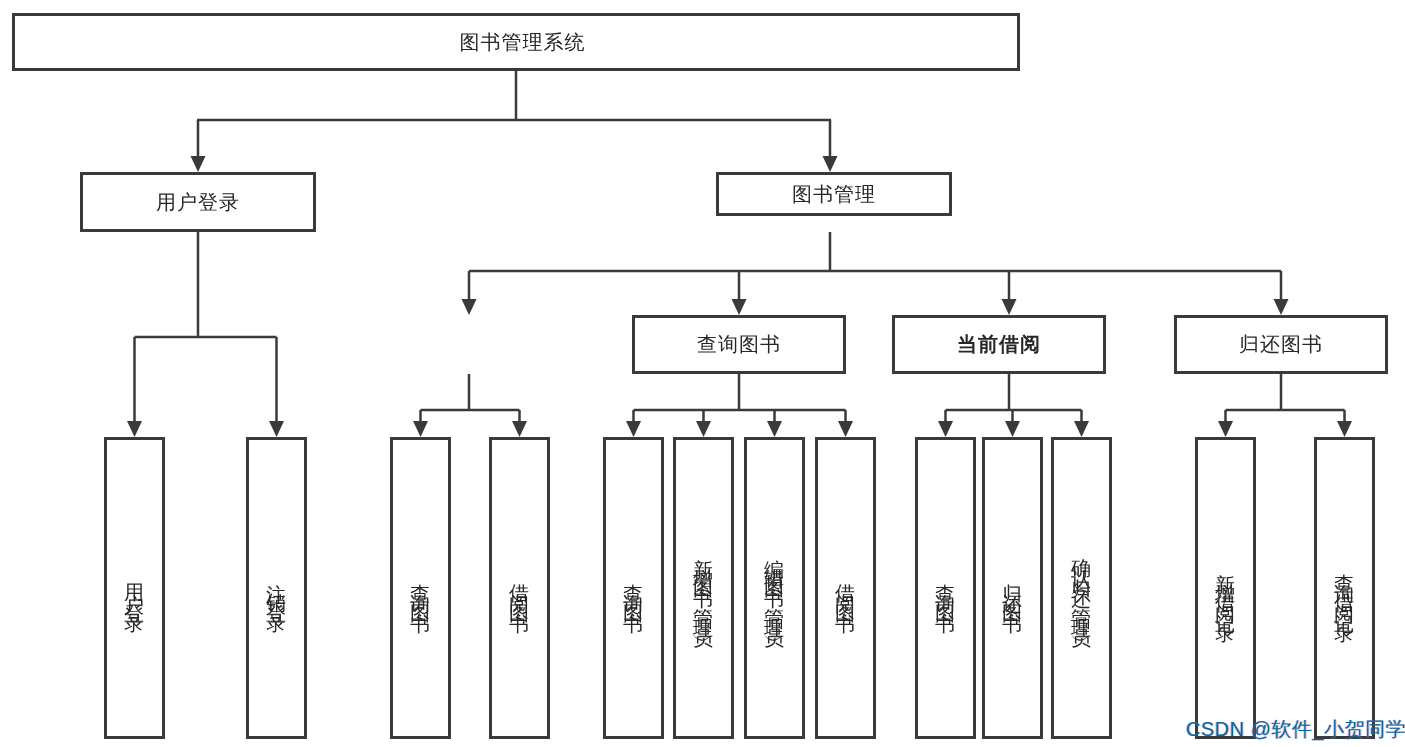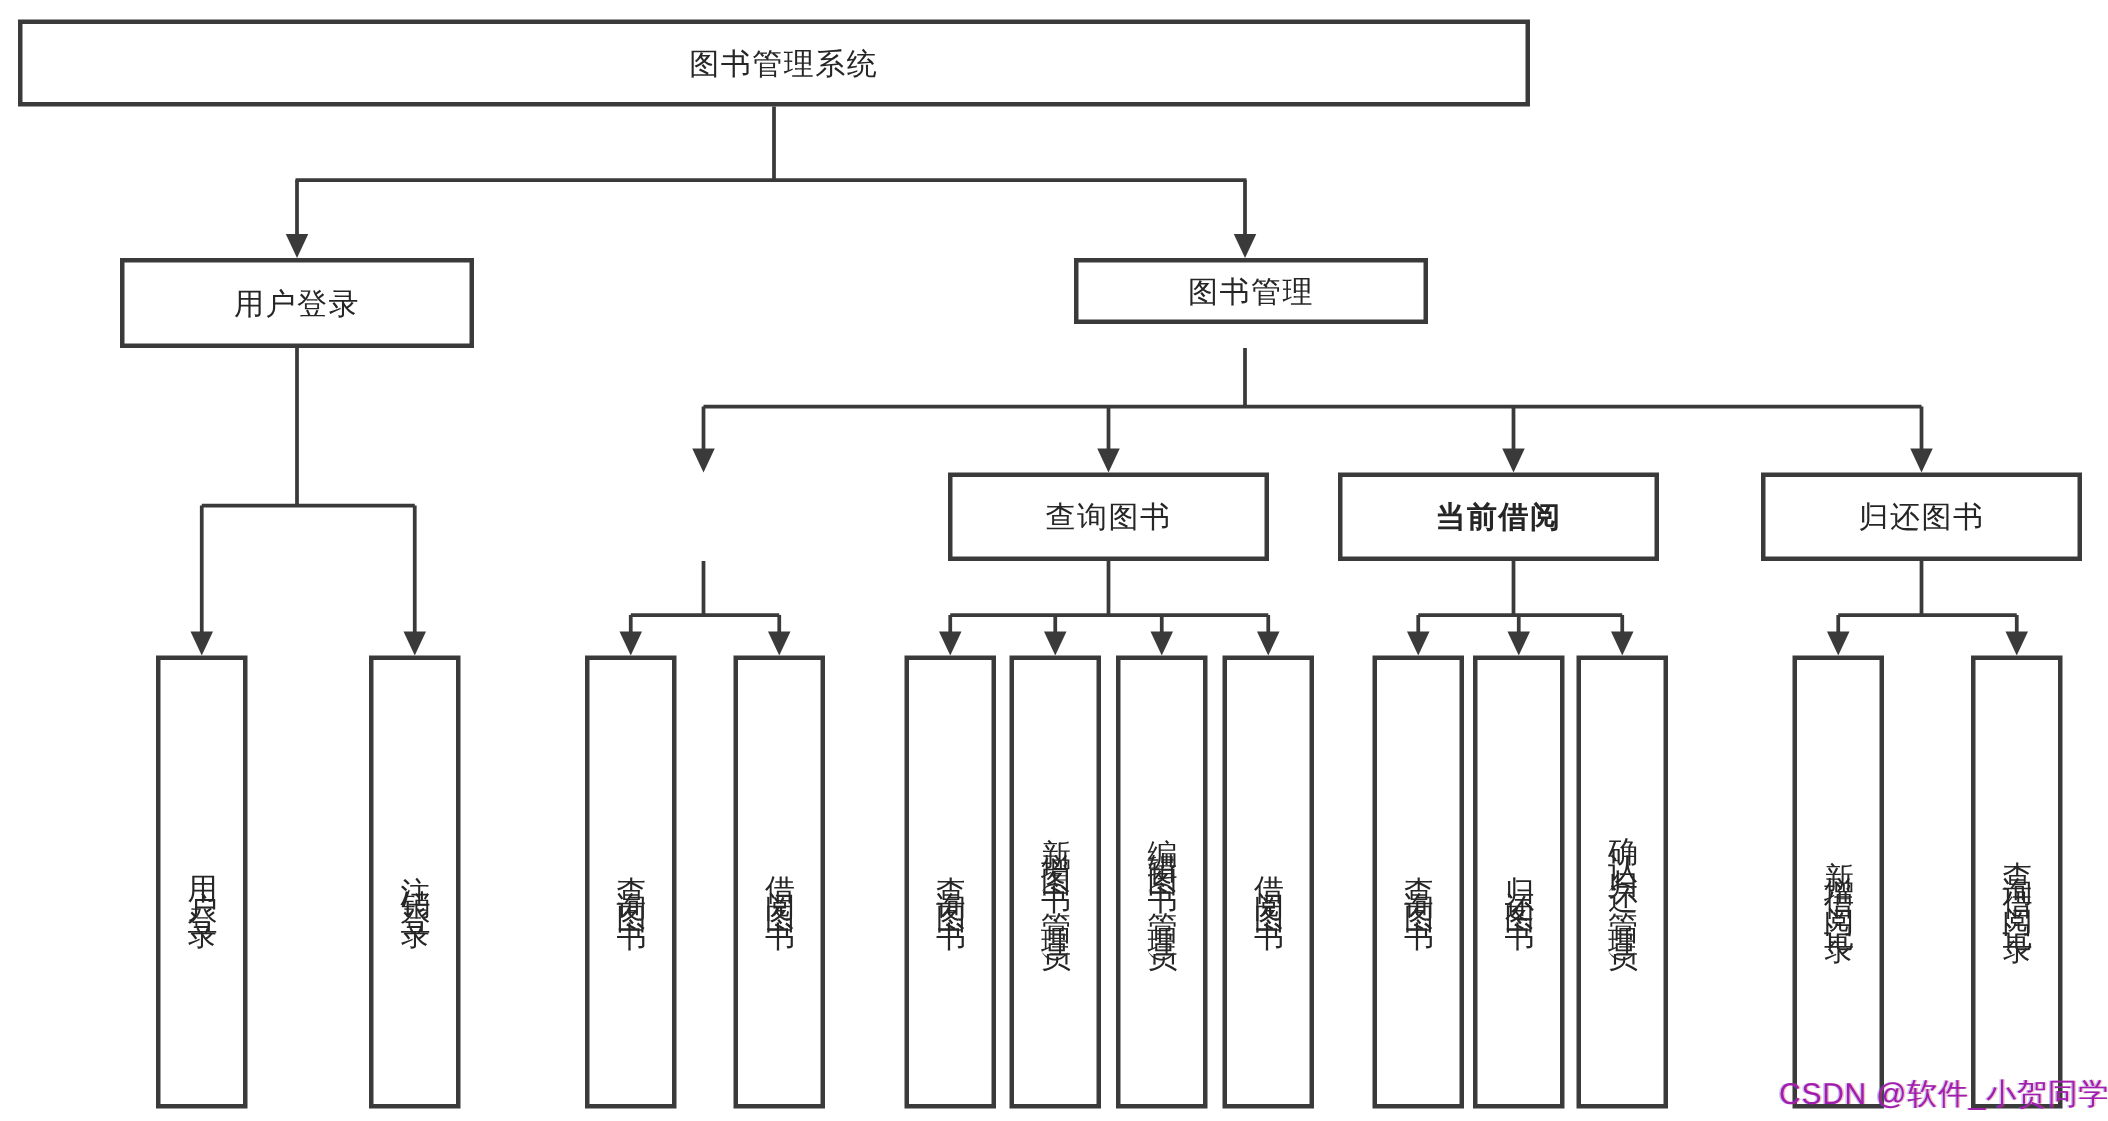--- a/index.html
+++ b/index.html
@@ -54,21 +54,21 @@
     font-size: 20px;
     letter-spacing: 10px;
     line-height: 1;
     white-space: nowrap;
   }
   .watermark {
     position: absolute;
     left: 1186px;
     top: 716px;
     font-size: 20px;
-    color: #a21caf;
+    color: #0369a1;
     letter-spacing: 0.5px;
     white-space: nowrap;
     z-index: 3;
     text-shadow: 1px 0 0 rgba(230, 90, 90, 0.35), -1px 0 0 rgba(90, 90, 230, 0.35);
   }
 </style>
 </head>
 <body>
 
 <div class="canvas">

